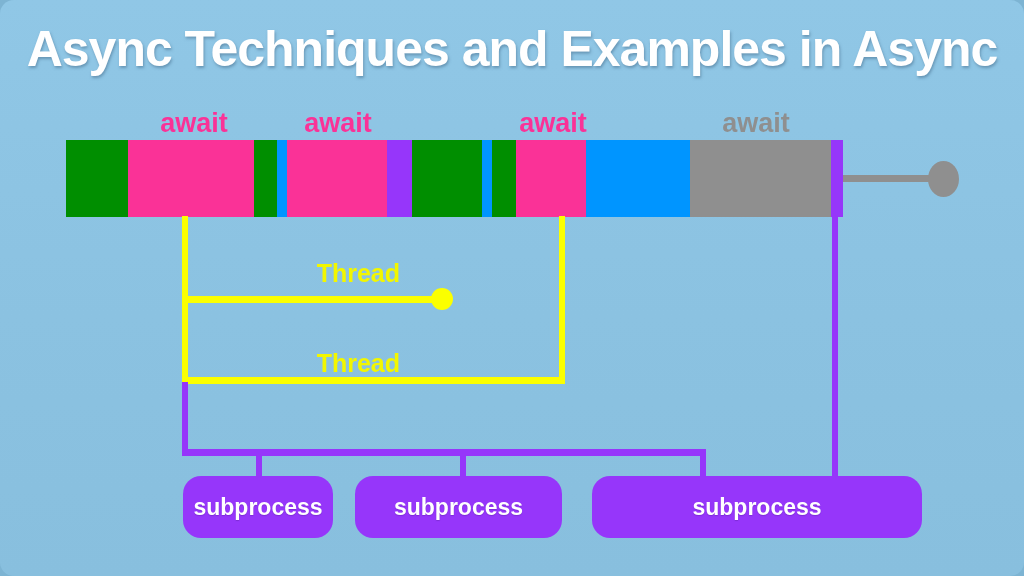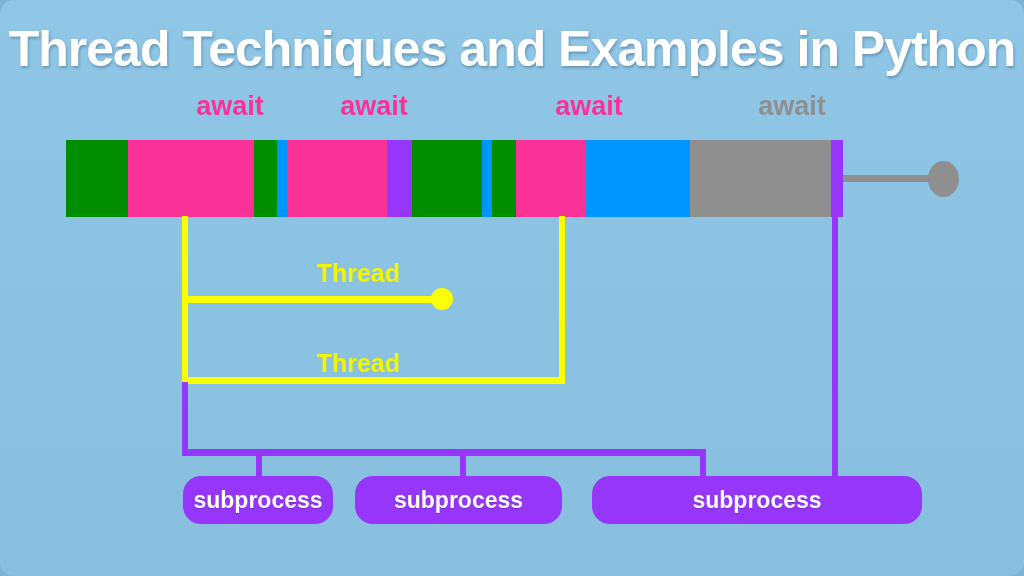--- a/index.html
+++ b/index.html
@@ -24,25 +24,24 @@
     white-space:nowrap;
   }
   
   .bar{
     position:absolute;left:66px;top:140px;width:777px;height:77px;
     display:flex;flex-direction:row;
   }
   .bar .seg{height:100%;flex:0 0 auto;}
   
   .await{
-    position:absolute;top:93px;
+    position:absolute;top:110px;
     transform:translateX(-50%);
     font-size:27px;font-weight:bold;line-height:1;
     white-space:nowrap;
-    margin-left:36px;
   }
   .await.pink{color:#fa3297;}
   .await.gray{color:#8f8f8f;}
   
   .tail-line{position:absolute;left:843px;top:175px;width:88px;height:7px;background:#8f8f8f;}
   .tail-dot{position:absolute;left:928px;top:161px;width:31px;height:36px;border-radius:50%;background:#8f8f8f;}
   
   .yline{position:absolute;background:#fbff00;}
   .y-v1{left:182px;top:216px;width:6px;height:167px;}
   .y-v2{left:559px;top:216px;width:6px;height:167px;}
@@ -59,37 +58,37 @@
   
   .pline{position:absolute;background:#9636fa;}
   .p-vleft{left:182px;top:382px;width:6px;height:74px;}
   .p-h{left:182px;top:449px;width:524px;height:7px;}
   .p-drop1{left:256px;top:455px;width:6px;height:23px;}
   .p-drop2{left:460px;top:455px;width:6px;height:23px;}
   .p-drop3{left:700px;top:451px;width:6px;height:27px;}
   .p-vright{left:832px;top:216px;width:6px;height:262px;}
   
   .spbox{
-    position:absolute;top:476px;height:48px;
+    position:absolute;top:476px;height:62px;
     background:#9636fa;border-radius:18px;
     color:#ffffff;font-size:23px;font-weight:bold;
     display:flex;align-items:center;justify-content:center;
     text-shadow:0 1px 1px rgba(90,30,160,0.4);
     white-space:nowrap;
   }
   .sp1{left:183px;width:150px;}
   .sp2{left:355px;width:207px;}
   .sp3{left:592px;width:330px;}
 </style>
 </head>
 <body>
 
 <div id="slide">
 
-  <div class="title">Thread Techniques and Examples in Python</div>
+  <div class="title">Async Techniques and Examples in Async</div>
 
   <span class="await pink" style="left: 194px; color: rgb(250, 50, 151);">await</span>
   <span class="await pink" style="left: 338px; color: rgb(250, 50, 151);">await</span>
   <span class="await pink" style="left: 553px; color: rgb(250, 50, 151);">await</span>
   <span class="await gray" style="left: 756px; color: rgb(143, 143, 143);">await</span>
 
   <div class="bar">
       <div class="seg" style="width: 62px; background: rgb(0, 142, 0);"></div>
       <div class="seg" style="width: 126px; background: rgb(250, 50, 151);"></div>
       <div class="seg" style="width: 23px; background: rgb(0, 142, 0);"></div>

